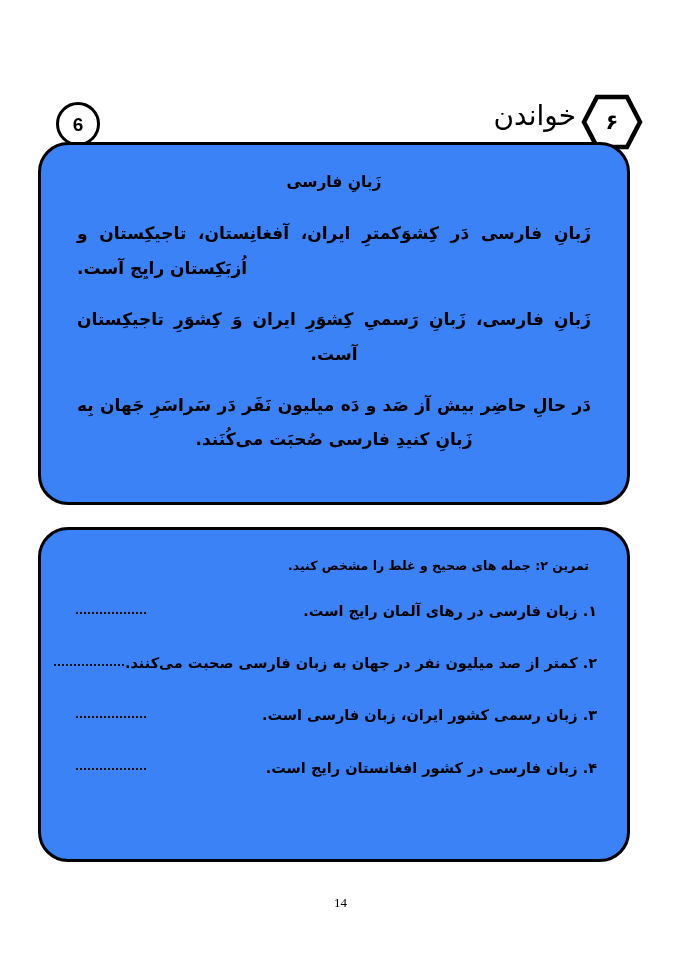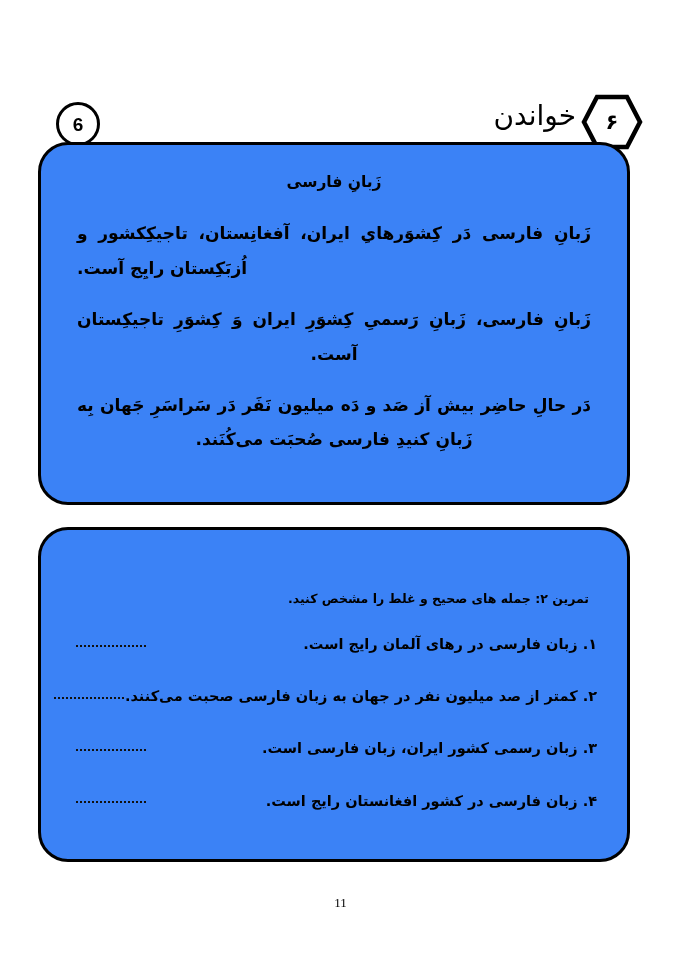--- a/index.html
+++ b/index.html
@@ -180,21 +180,20 @@
     padding: 26px 30px 18px 30px;
   }
 
   .exercise-heading {
     text-align: right;
     font-size: 12.5px;
     font-weight: bold;
     line-height: 1.6;
     margin-bottom: 24px;
     padding-right: 8px;
-    margin-top: 33px;
   }
 
   .exercise-list {
     list-style: none;
     margin: 0;
     padding: 0;
   }
 
   .exercise-item {
     display: flex;
@@ -276,21 +275,21 @@
       <div class="hex-num">۶</div>
     </div>
 
   </div>
 
   <div class="rounded-box" id="passage-box">
     <div class="passage-inner">
 
       <div class="passage-title">زَبانِ فارسی</div>
 
-      <p class="passage-para">زَبانِ فارسی دَر کِشوَرهایِ ایران، آفغانِستان، تاجیکِکشور و اُزبَکِستان رایِج آست.</p>
+      <p class="passage-para">زَبانِ فارسی دَر کِشوَکمترِ ایران، آفغانِستان، تاجیکِستان و اُزبَکِستان رایِج آست.</p>
 
       <p class="passage-para para-center-last">زَبانِ فارسی، زَبانِ رَسمیِ کِشوَرِ ایران وَ کِشوَرِ تاجیکِستان آست.</p>
 
       <p class="passage-para para-center-last">دَر حالِ حاضِر بیش آز صَد و دَه میلیون نَفَر دَر سَراسَرِ جَهان بِه زَبانِ کنیدِ فارسی صُحبَت می‌کُنَند.</p>
 
     </div>
   </div>
 
   <div class="rounded-box" id="exercise-box">
     <div class="exercise-inner">
@@ -328,15 +327,15 @@
             <span class="item-number">۴.</span>
             <span class="item-text">زبان فارسی در کشور افغانستان رایج است.</span>
           </div>
           <span class="answer-blank"></span>
         </li>
 
       </ul>
     </div>
   </div>
 
-  <div class="page-number">11</div>
+  <div class="page-number">14</div>
 
 </div>
 
 </body></html>

